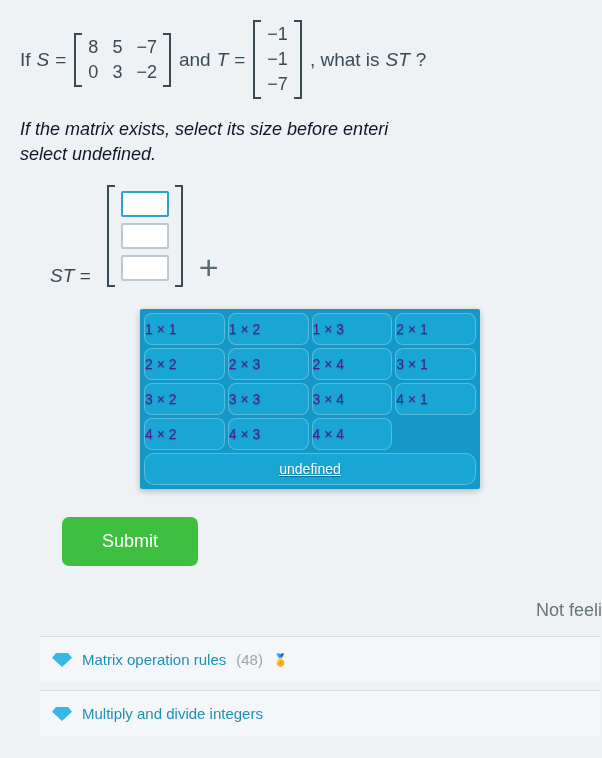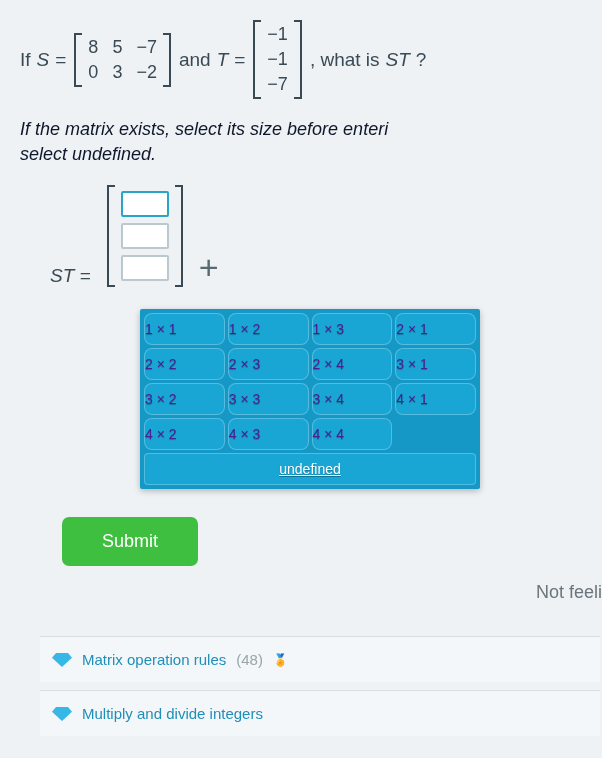--- a/index.html
+++ b/index.html
@@ -97,40 +97,40 @@
     cursor: pointer;
     text-shadow: 0 1px 1px rgba(0,0,0,0.3);
   }
   .undef-btn {
     background: #1aa6d4;
     color: #fff;
     text-align: center;
     padding: 7px 0;
     font-size: 14px;
     border: 1px solid rgba(255,255,255,0.25);
-    border-radius: 4px;
+    border-radius: 10px;
     text-decoration: underline;
     cursor: pointer;
     text-shadow: 0 1px 1px rgba(0,0,0,0.3);
   }
   .submit-btn {
     margin-top: 28px;
     margin-left: 42px;
     background: #3fbf3f;
     color: #fff;
     font-size: 18px;
     padding: 14px 40px;
     border: none;
     border-radius: 7px;
     cursor: pointer;
   }
   .not-feel {
     position: absolute;
     right: 0;
-    top: 582px;
+    top: 600px;
     font-size: 18px;
     color: #6a757c;
     text-align: center;
   }
   .skill-row {
     margin-top: 70px;
     margin-left: 20px;
     background: #f4f7f9;
     border-top: 1px solid #d7dee3;
     padding: 14px 12px;

